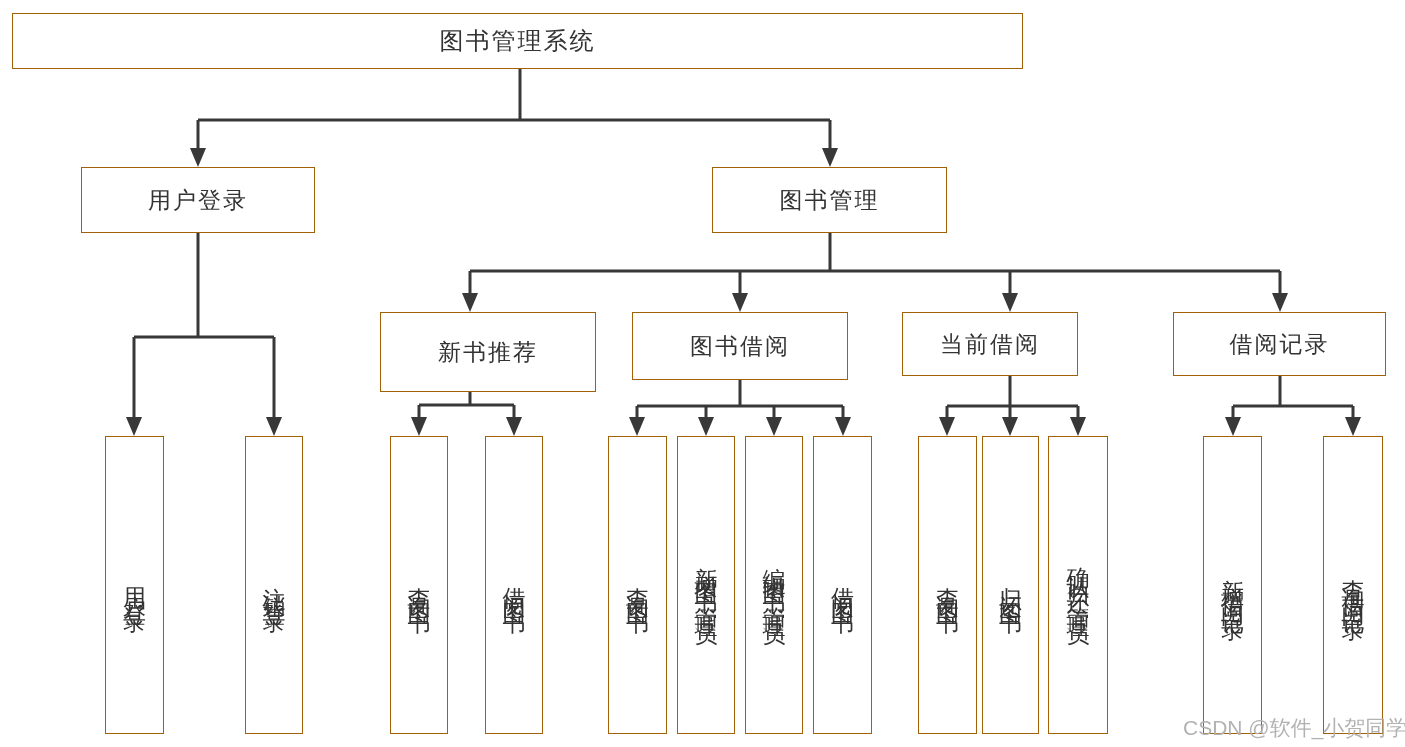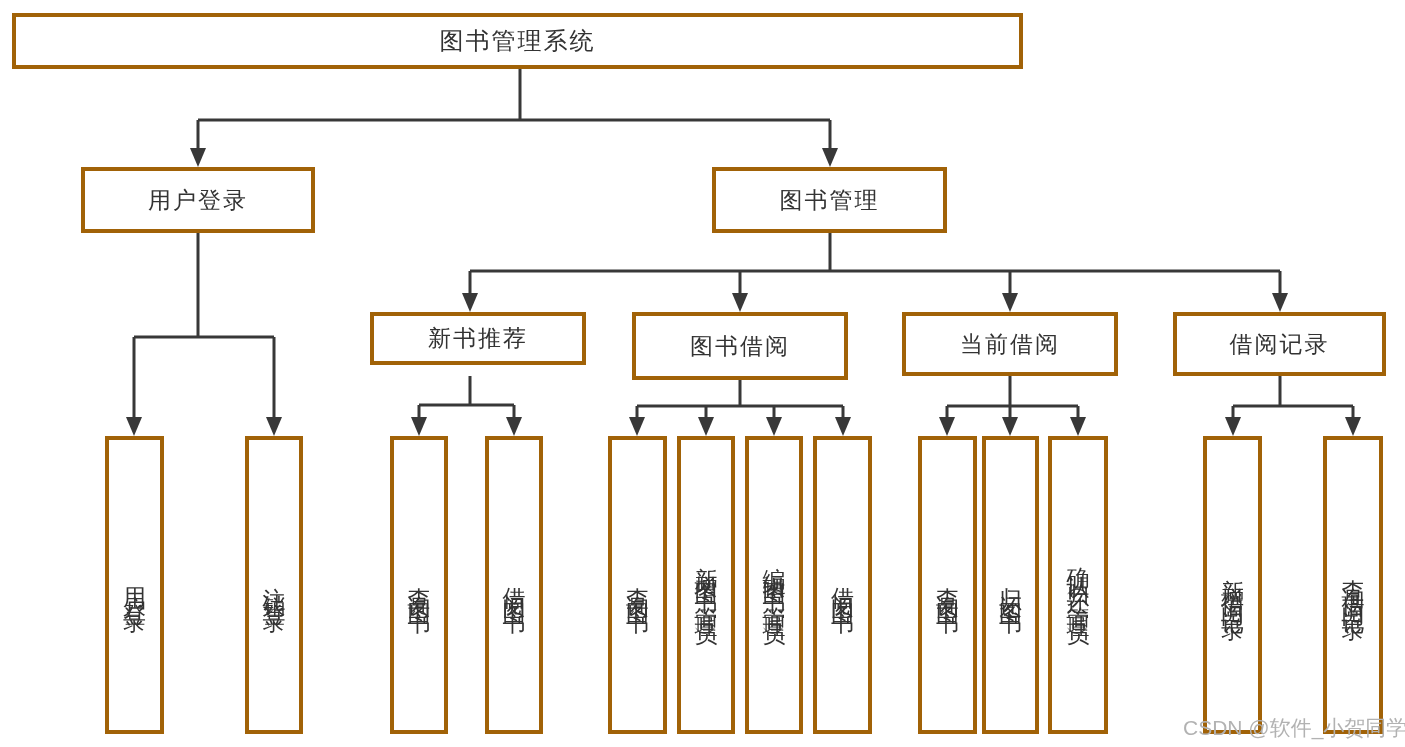--- a/index.html
+++ b/index.html
@@ -8,21 +8,21 @@
     background: #ffffff;
     position: relative;
     overflow: hidden;
     font-family: "Liberation Sans", "DejaVu Sans", sans-serif;
   }
   #canvas { position: absolute; inset: 0; width: 1405px; height: 747px; }
   #connectors { position: absolute; left: 0; top: 0; z-index: 1; }
   .node {
     position: absolute;
     box-sizing: border-box;
-    border: 4px solid #a16207;
+    border: 1px solid #a16207;
     background: #ffffff;
     color: #333333;
     display: flex;
     align-items: center;
     justify-content: center;
     z-index: 2;
   }
   .hlabel { font-size: 23px; letter-spacing: 2px; white-space: nowrap; }
   .root-node .hlabel { font-size: 24px; }
   .leaf .vlabel {
@@ -30,23 +30,23 @@
     text-orientation: mixed;
     font-size: 23px;
     letter-spacing: 8px;
     line-height: 1;
     white-space: nowrap;
   }
   
   .root-node        { left: 12px;   top: 13px;  width: 1011px; height: 56px; }
   .n-user-login     { left: 81px;   top: 167px; width: 234px;  height: 66px; }
   .n-book-mgmt      { left: 712px;  top: 167px; width: 235px;  height: 66px; }
-  .n-new-rec        { left: 370px;  top: 312px; width: 216px;  height: 53px; }
+  .n-new-rec        { left: 380px;  top: 312px; width: 216px;  height: 80px; }
   .n-book-borrow    { left: 632px;  top: 312px; width: 216px;  height: 68px; }
-  .n-current-borrow { left: 902px;  top: 312px; width: 216px;  height: 64px; }
+  .n-current-borrow { left: 902px;  top: 312px; width: 176px;  height: 64px; }
   .n-borrow-records { left: 1173px; top: 312px; width: 213px;  height: 64px; }
   .leaf { top: 436px; width: 58px; height: 298px; }
   .leaf-a1 { left: 105px; width: 59px; }
   .leaf-a2 { left: 245px; }
   .leaf-b1 { left: 390px; }
   .leaf-b2 { left: 485px; }
   .leaf-c1 { left: 608px; width: 59px; }
   .leaf-c2 { left: 677px; }
   .leaf-c3 { left: 745px; }
   .leaf-c4 { left: 813px; width: 59px; }

